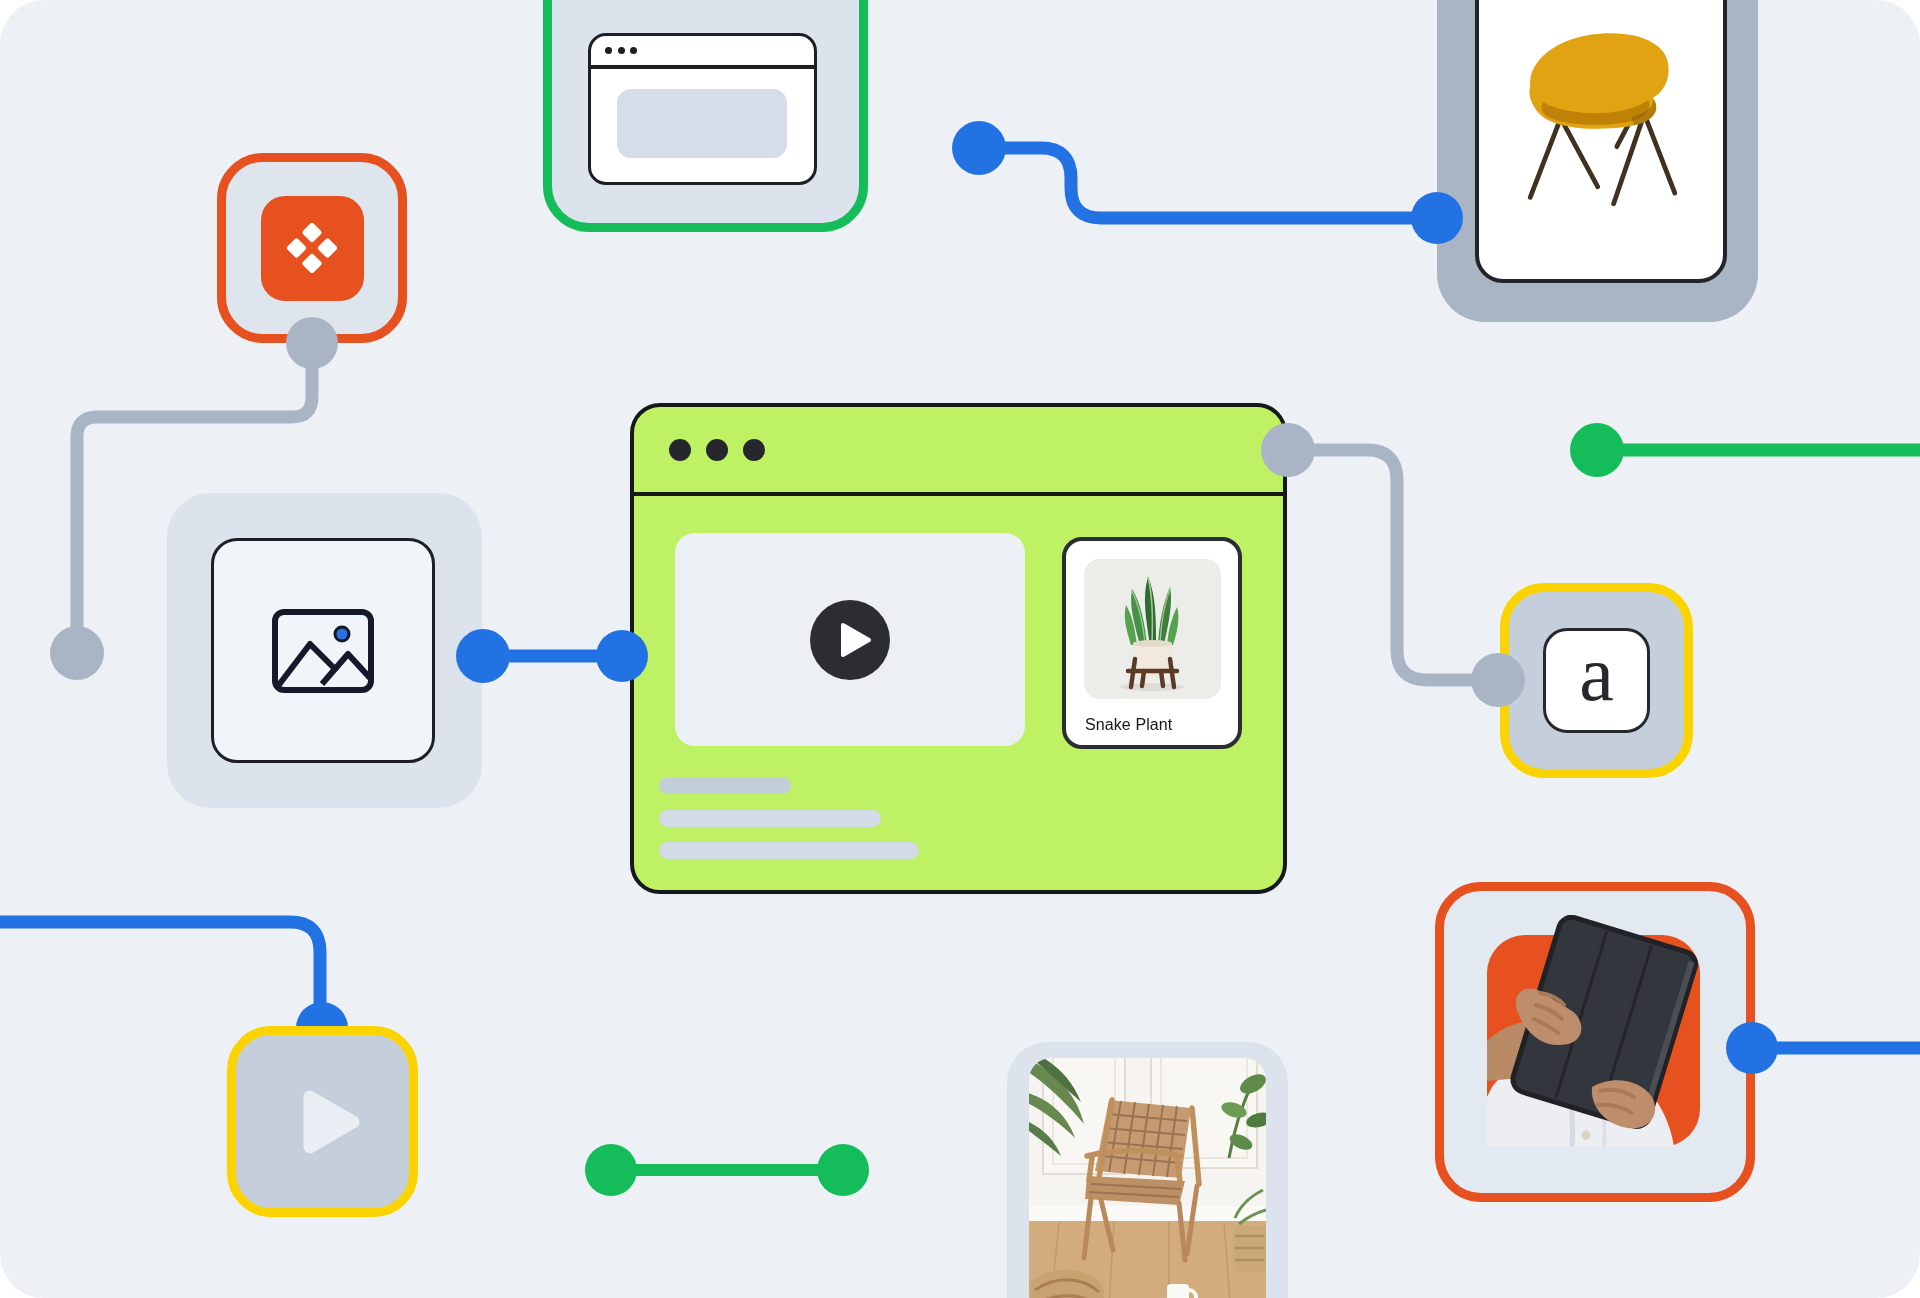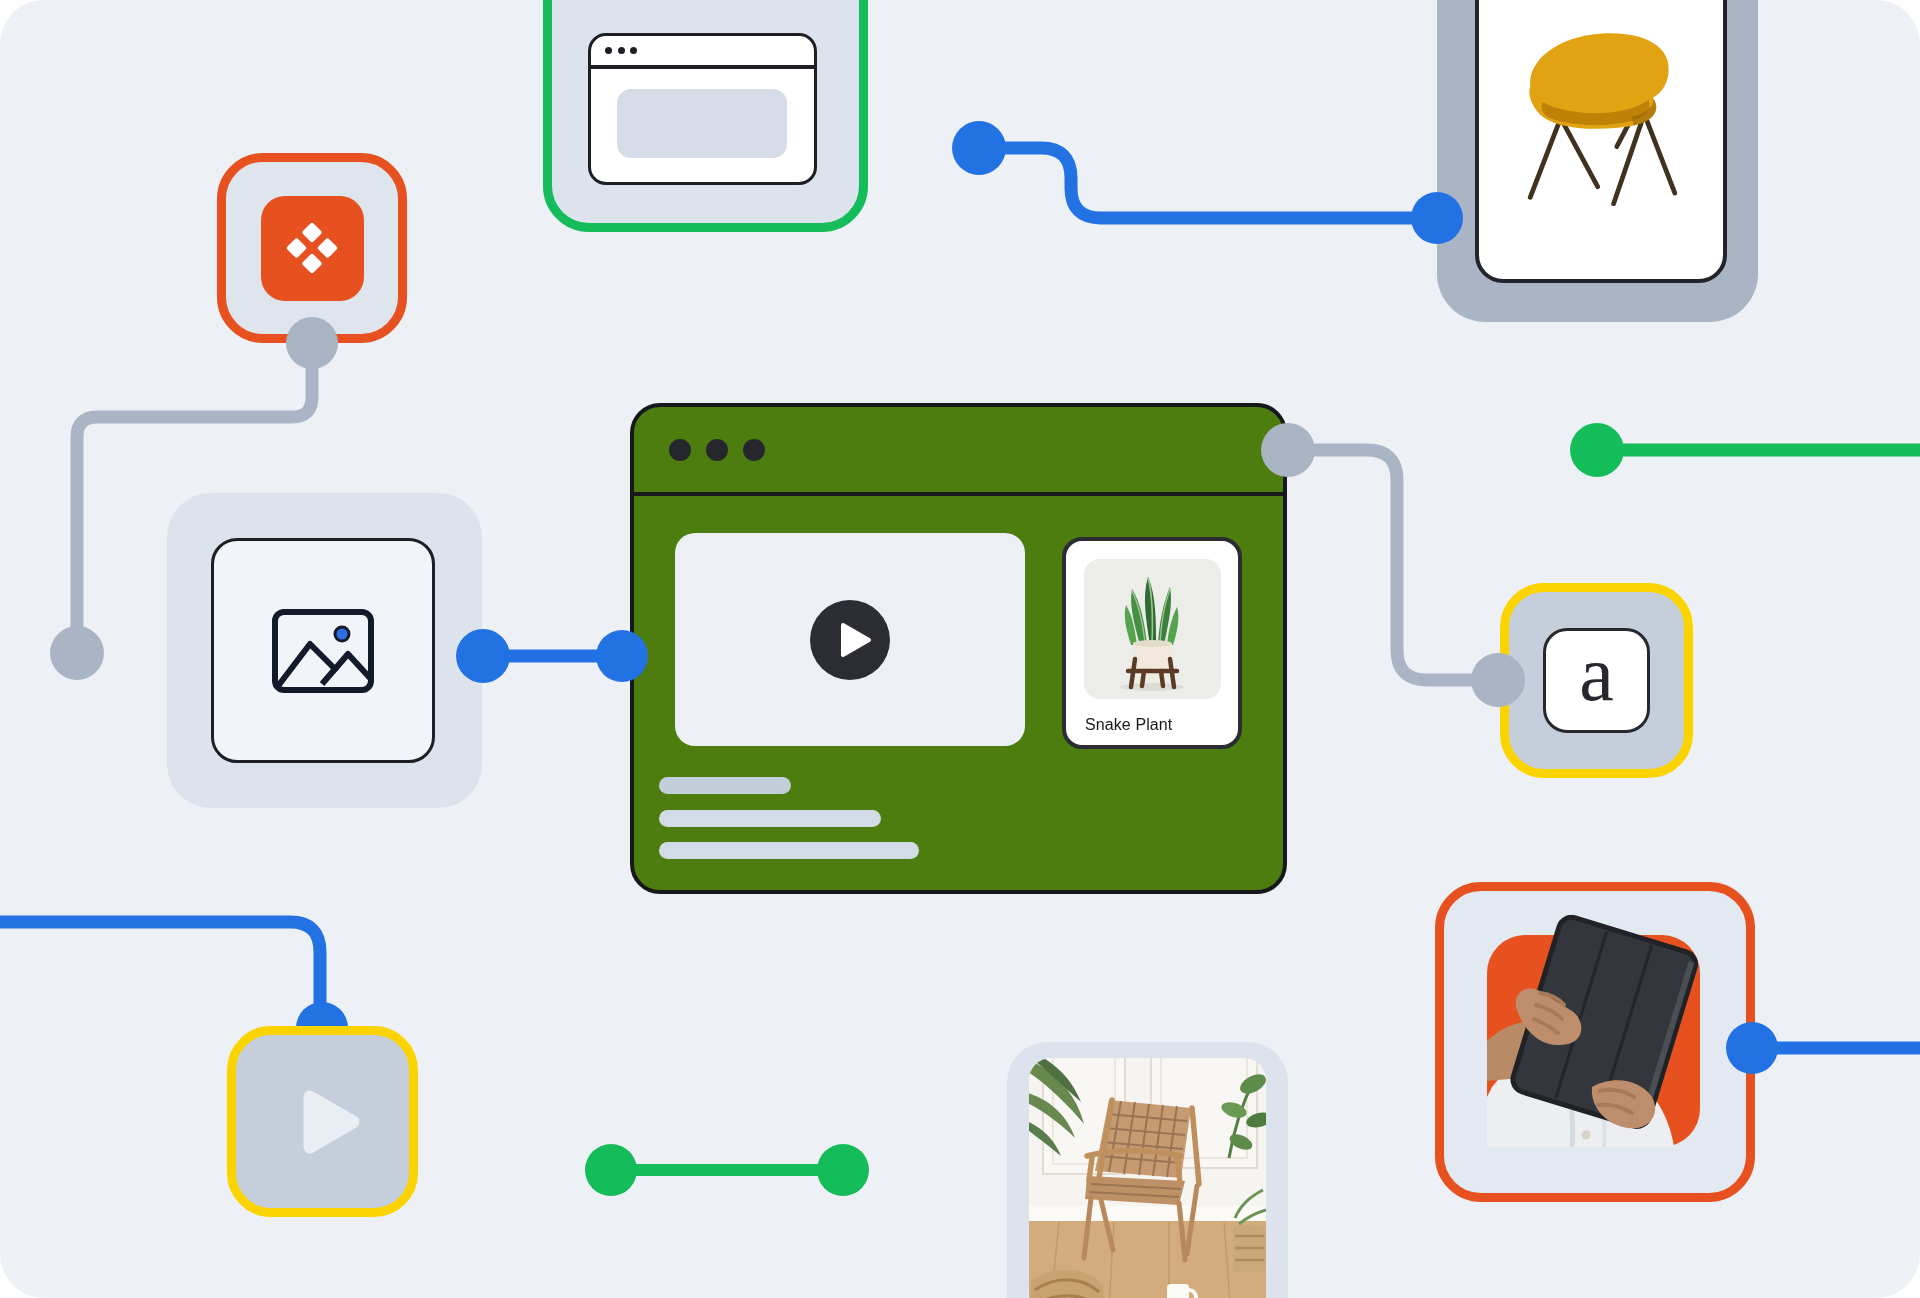--- a/index.html
+++ b/index.html
@@ -31,21 +31,21 @@
   .tablet-screen{position:absolute;left:38px;top:-20px;width:252px;height:363px;background:#fff;
     border:4px solid #222429;border-radius:28px;box-sizing:border-box;overflow:hidden;}
 
   
   .image-card{left:167px;top:493px;width:315px;height:315px;border-radius:44px;background:var(--cardgray,#DCE3EC);}
   .image-inner{position:absolute;left:44px;top:45px;width:224px;height:225px;background:#F1F4F8;
     border:3.5px solid var(--ink,#1D1F24);border-radius:26px;box-sizing:border-box;
     display:flex;align-items:center;justify-content:center;}
 
   
-  .main-window{left:630px;top:403px;width:657px;height:491px;background:#4d7c0f;
+  .main-window{left:630px;top:403px;width:657px;height:491px;background:#bef264;
     border:4.5px solid #17181C;border-radius:30px;}
   .mw-titlebar{height:85px;border-bottom:4.5px solid #17181C;display:flex;align-items:center;gap:15px;padding-left:35px;}
   .mw-dot{width:22px;height:22px;border-radius:50%;background:#26272C;}
   .mw-video{position:absolute;left:41px;top:126px;width:350px;height:213px;background:#ECF0F5;border-radius:20px;}
   .mw-play{position:absolute;left:135px;top:67px;width:80px;height:80px;border-radius:50%;background:#2B2D33;}
   .product-card{position:absolute;left:428px;top:130px;width:180px;height:212px;background:#fff;
     border:4px solid #2B2D33;border-radius:20px;box-sizing:border-box;}
   .product-img{position:absolute;left:18px;top:18px;width:137px;height:140px;background:#ECECE9;border-radius:16px;overflow:hidden;}
   .product-label{position:absolute;left:19px;top:175px;font-size:16px;font-weight:500;color:#17181C;letter-spacing:.1px;}
   .mw-bar{position:absolute;height:17px;border-radius:9px;}

